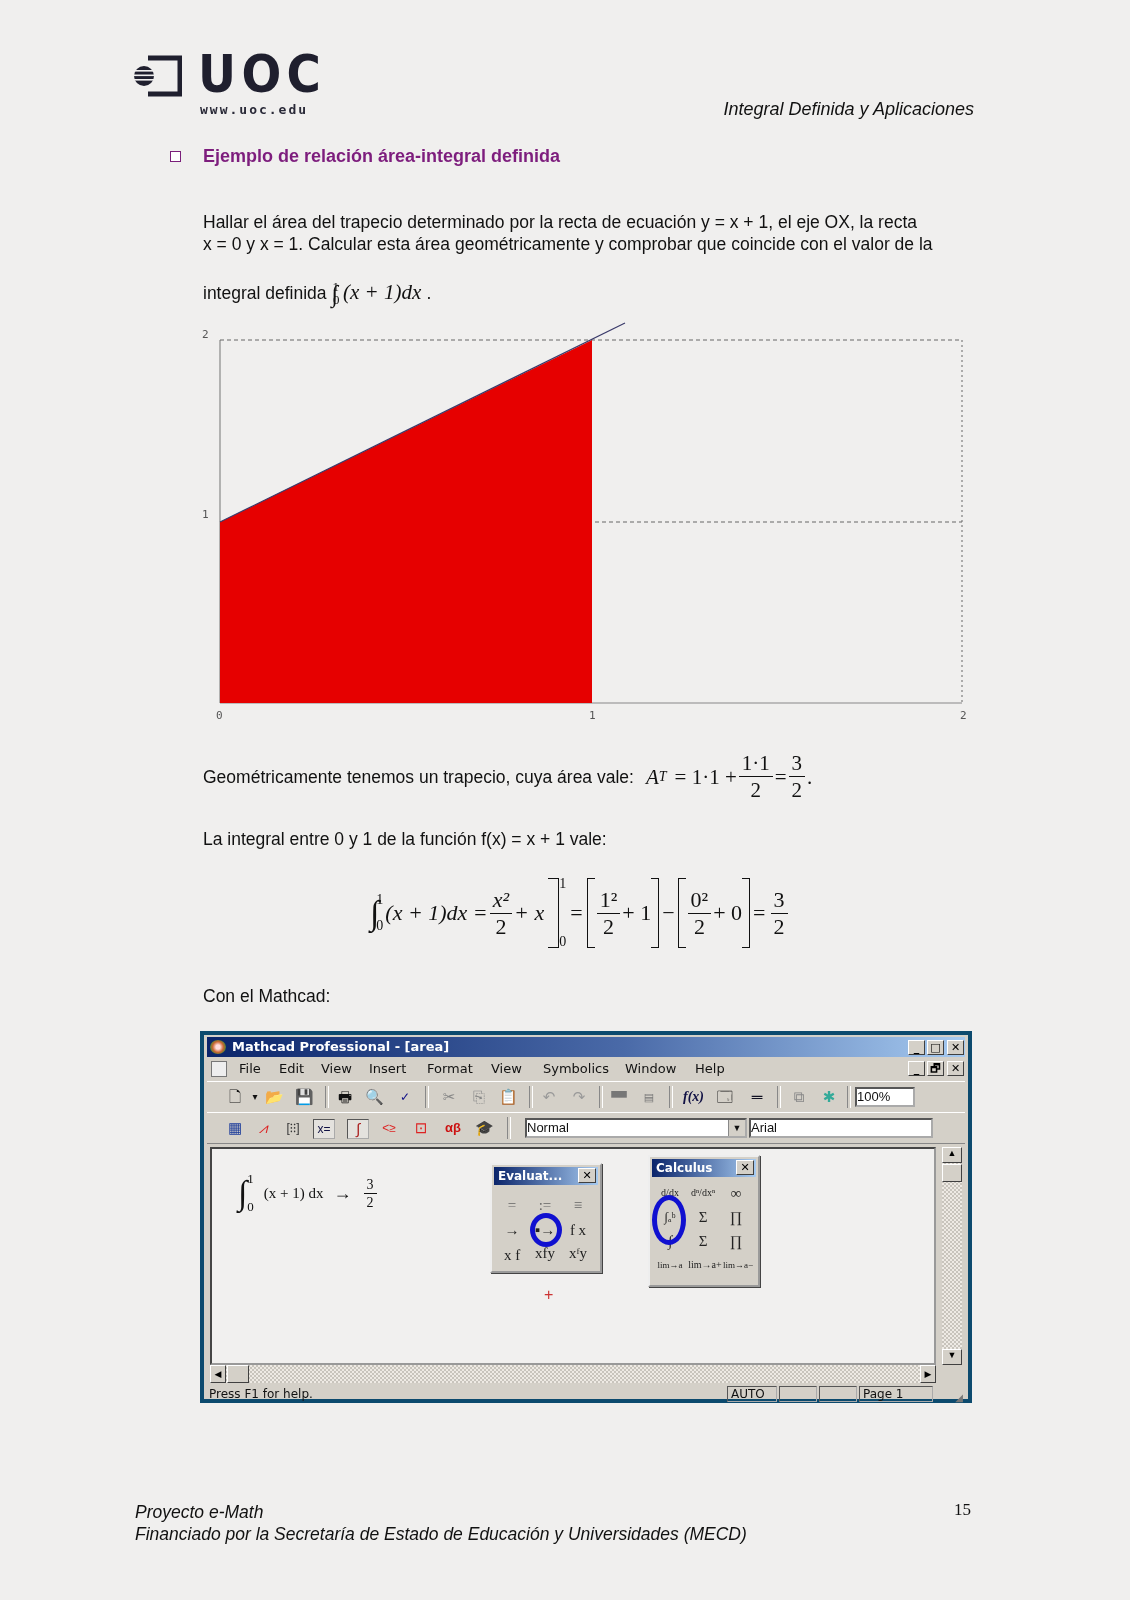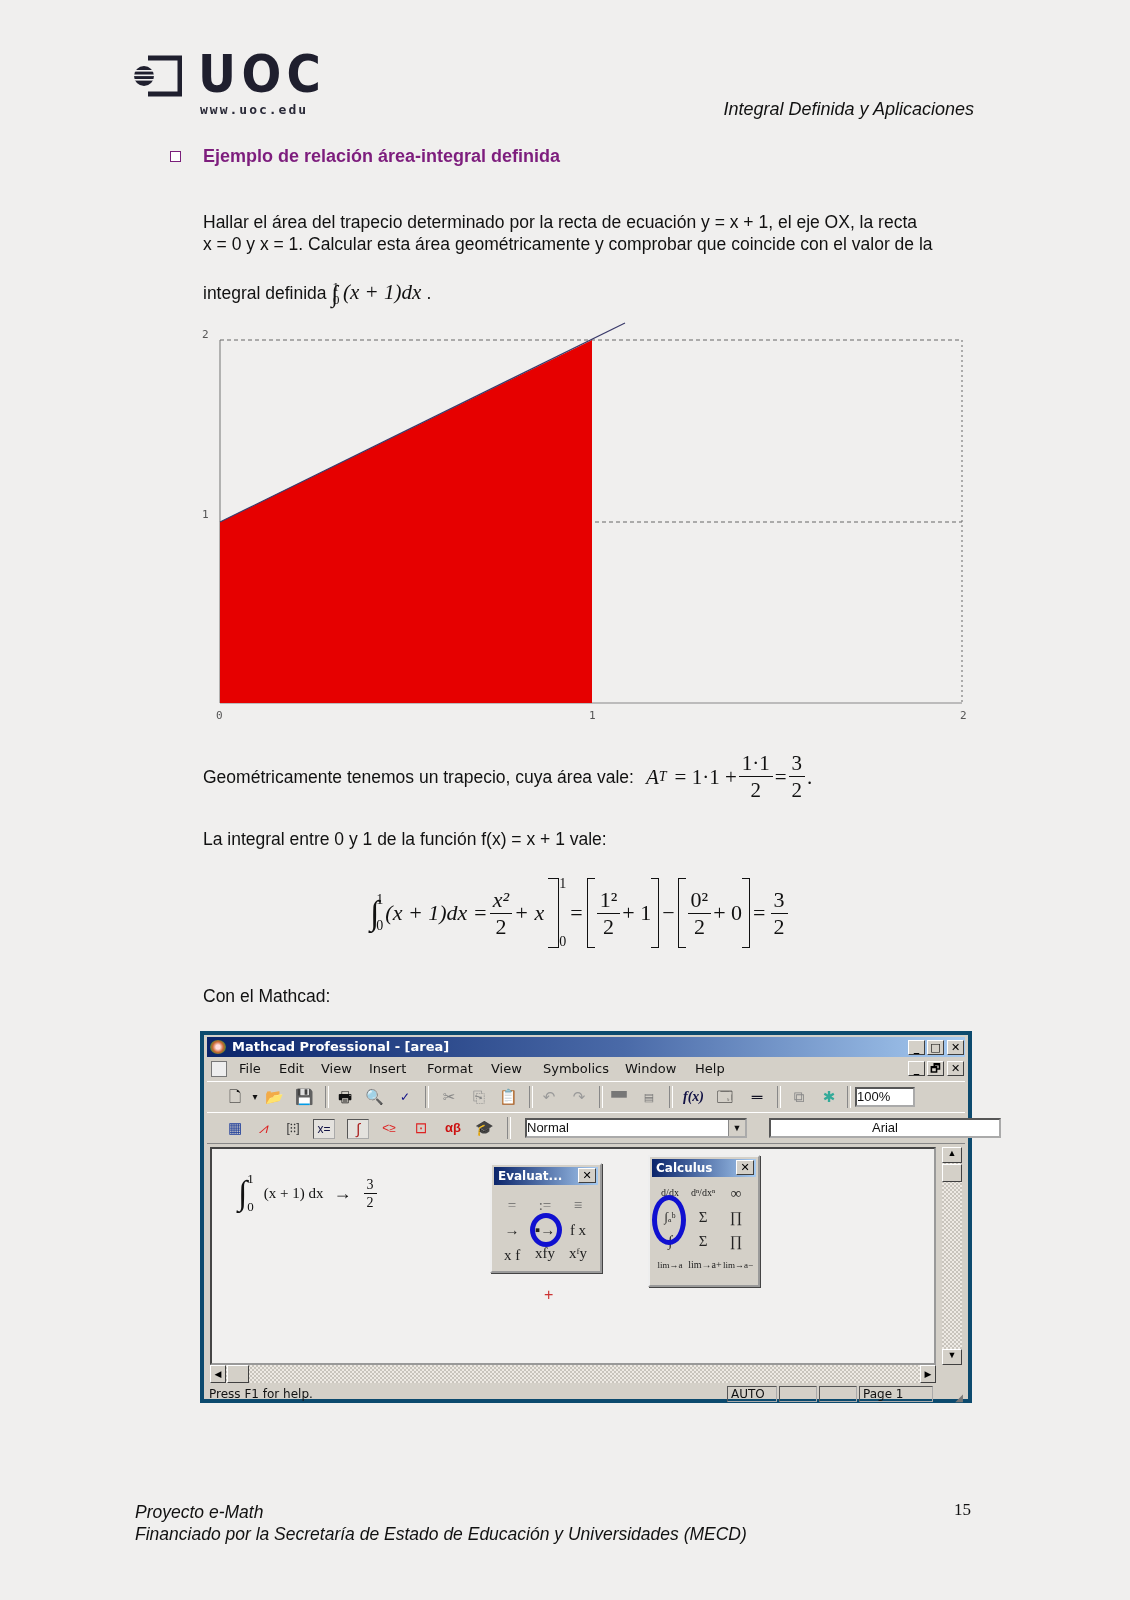--- a/index.html
+++ b/index.html
@@ -214,21 +214,21 @@
     <span class="tb-icon" style="left:46px;color:#d22;font-style:italic;">⩘</span>
     <span class="tb-icon" style="left:76px;color:#333;font-size:12px;">[⁝⁝]</span>
     <span class="tb-icon" style="left:106px;color:#114;font-size:12px;background:#e4e2de;border:1px inset #aaa;">x=</span>
     <span class="tb-icon" style="left:140px;color:#a22;background:#e4e2de;border:1px inset #aaa;">∫</span>
     <span class="tb-icon" style="left:172px;color:#d22;font-size:12px;">&lt;≥</span>
     <span class="tb-icon" style="left:204px;color:#d22;">⊡</span>
     <span class="tb-icon" style="left:236px;color:#c11;font-weight:bold;font-size:13px;">αβ</span>
     <span class="tb-icon" style="left:268px;color:#111;">🎓</span>
     <span class="sep" style="left:300px;"></span>
     <span class="combo" style="left:318px;top:5px;width:222px;"><span>Normal</span><span style="position:absolute;right:0;top:0;width:16px;height:16px;background:#d4d0c8;border-left:1px solid #888;font-size:9px;text-align:center;">▼</span></span>
-    <span class="combo" style="left:562px;top:5px;width:232px;text-align:center;">Arial</span>
+    <span class="combo" style="left:542px;top:5px;width:184px;">Arial</span>
   </div>
 
   <div class="workspace">
     <div style="position:absolute;left:26px;top:22px;font-family:'Liberation Serif',serif;font-size:15px;display:flex;align-items:center;">
       <span style="font-size:34px;font-weight:lighter;">∫</span>
       <span style="display:inline-flex;flex-direction:column;justify-content:space-between;height:44px;font-size:13px;">
           <span>1</span>
           <span>0</span>
         </span>
       <span style="margin-left:10px;">(x + 1) dx</span>

